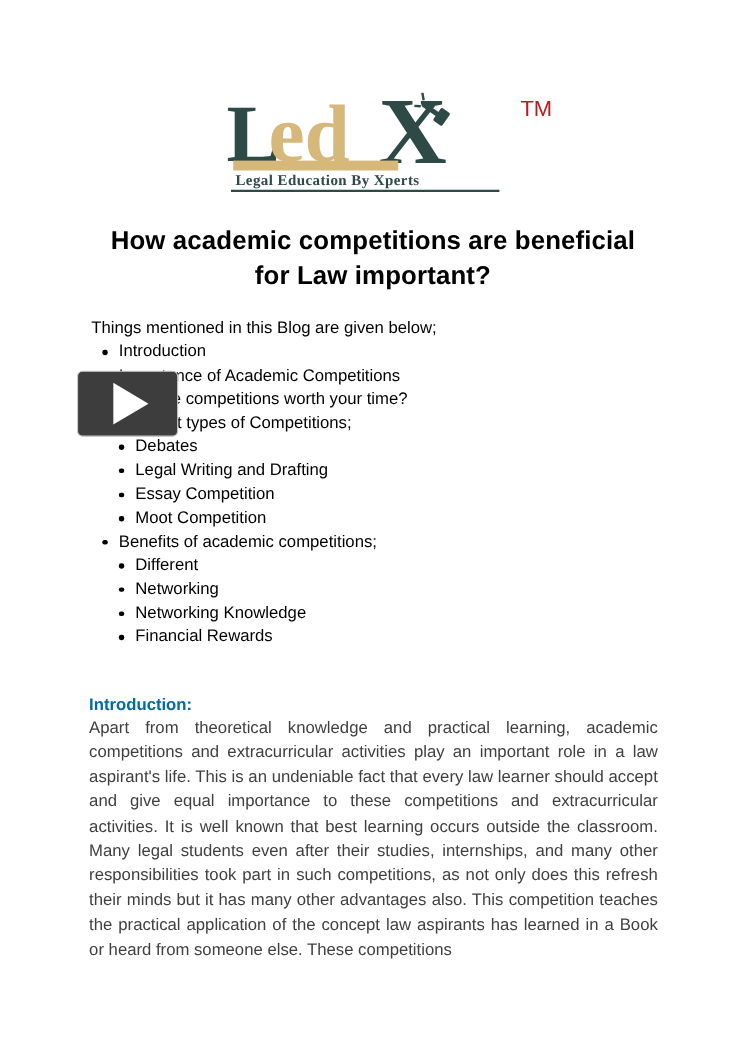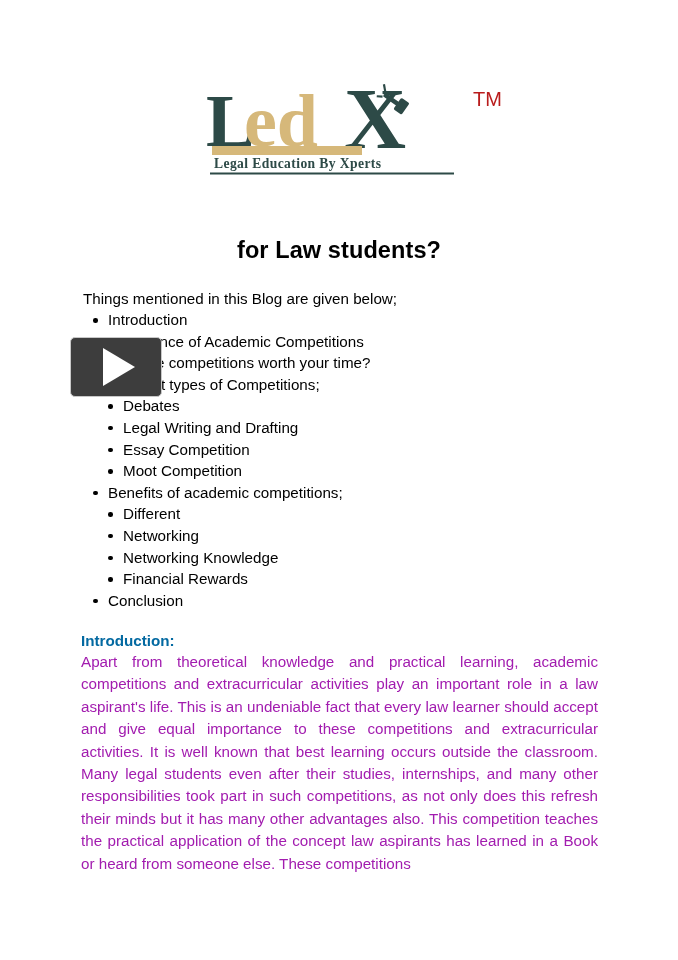--- a/index.html
+++ b/index.html
@@ -150,21 +150,21 @@
   }
   .intro-body {
     position: absolute;
     left: 81px;
     top: 651px;
     width: 517px;
     font-size: 15.2px;
     line-height: 22.4px;
     text-align: justify;
     text-justify: inter-word;
-    color: #a21caf;
+    color: #404040;
     hyphens: none;
   }
 </style>
 </head>
 <body>
 
 <div class="page">
 
   <div class="logo-block">
     <div class="logo-wrap">
@@ -187,22 +187,23 @@
 
         <text x="10" y="84" font-family="'Liberation Serif', serif" font-size="13.6" font-weight="bold" fill="#2d4a47" letter-spacing="0.4">Legal Education By Xperts</text>
 
         <line x1="6" y1="89.5" x2="250" y2="89.5" stroke="#2d4a47" stroke-width="2"></line>
       </svg>
       <span class="logo-tm">TM</span>
     </div>
   </div>
 
   <h1 class="doc-title">
+    <span>How academic competitions are beneficial</span>
     <br>
-    <span>for Law students?</span>
+    <span>for Law important?</span>
   </h1>
 
   <div class="list-intro">Things mentioned in this Blog are given below;</div>
 
   <div class="toc">
     <ul class="lvl1">
       <li class="bulleted">
         <span>Introduction</span>
       </li>
       <li class="bulleted">
@@ -239,25 +240,20 @@
         <span>Different</span>
       </li>
       <li class="bulleted">
         <span>Networking</span>
       </li>
       <li class="bulleted">
         <span>Networking Knowledge</span>
       </li>
       <li class="bulleted">
         <span>Financial Rewards</span>
-      </li>
-    </ul>
-    <ul class="lvl1">
-      <li class="bulleted">
-        <span>Conclusion</span>
       </li>
     </ul>
   </div>
 
   <div class="play-overlay">
     <div class="play-triangle"></div>
   </div>
 
   <div class="intro-heading">Introduction:</div>
   <div class="intro-body">Apart from theoretical knowledge and practical learning, academic competitions and extracurricular activities play an important role in a law aspirant's life. This is an undeniable fact that every law learner should accept and give equal importance to these competitions and extracurricular activities. It is well known that best learning occurs outside the classroom. Many legal students even after their studies, internships, and many other responsibilities took part in such competitions, as not only does this refresh their minds but it has many other advantages also. This competition teaches the practical application of the concept law aspirants has learned in a Book or heard from someone else. These competitions</div>

